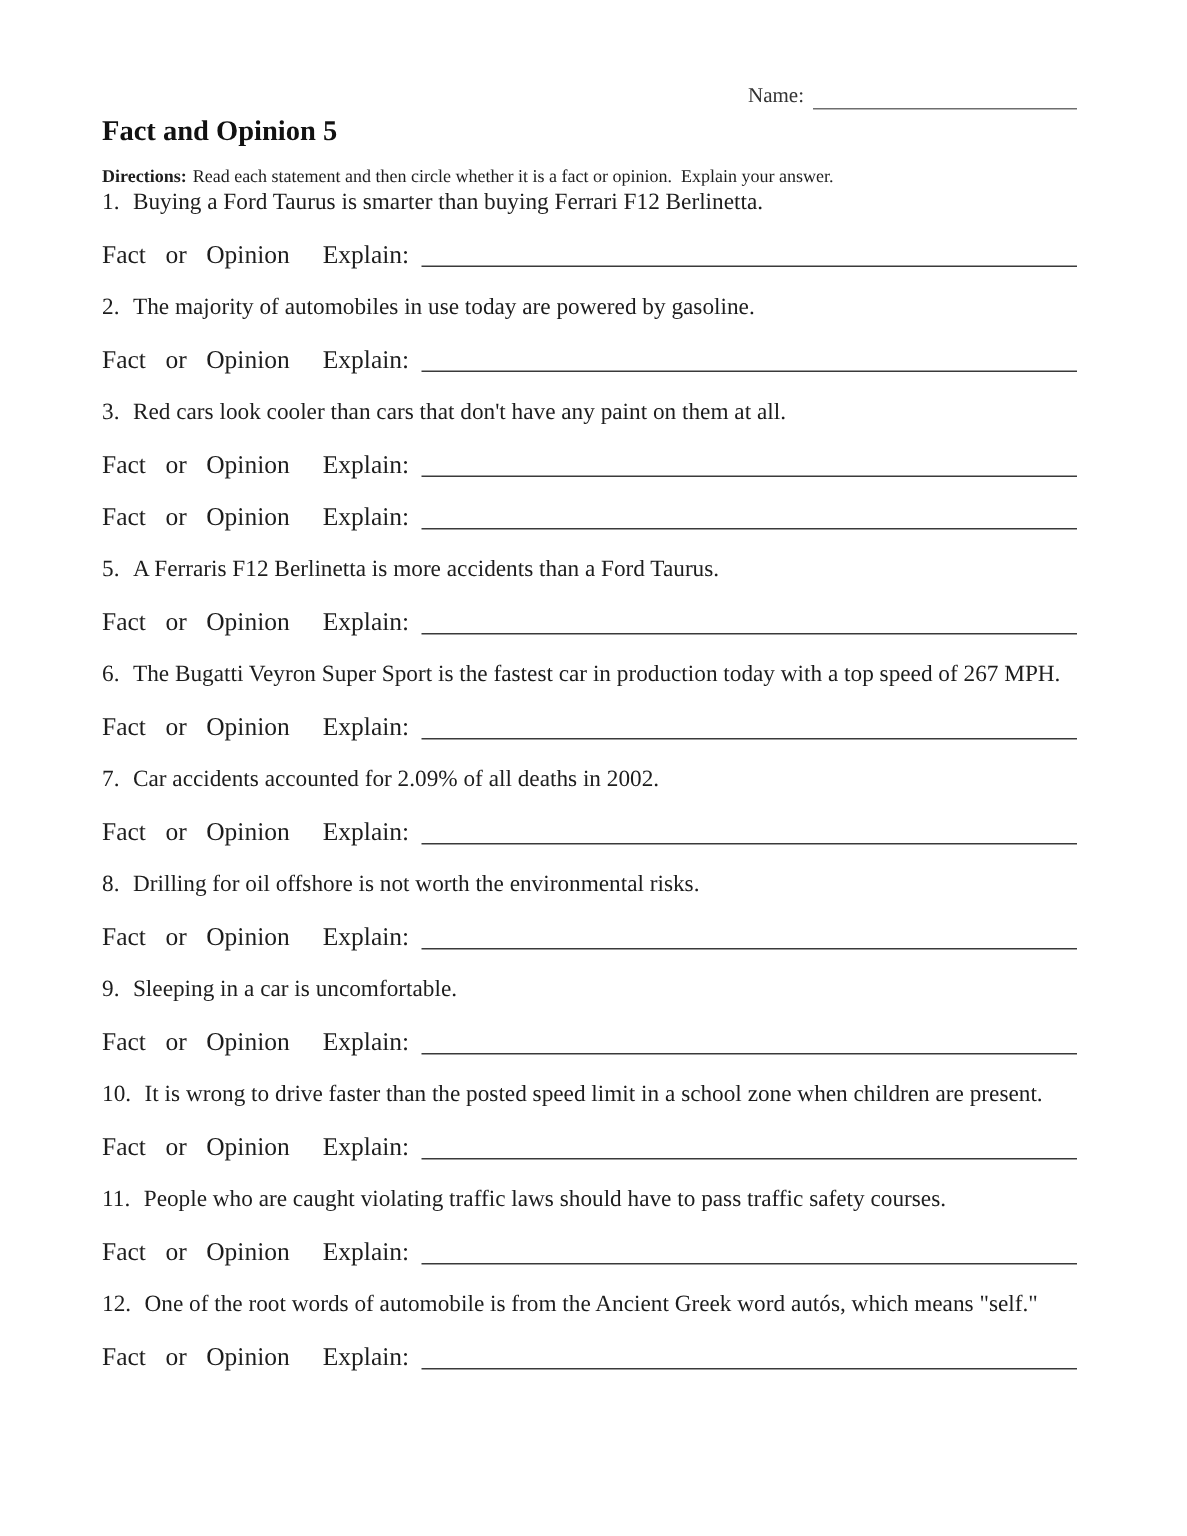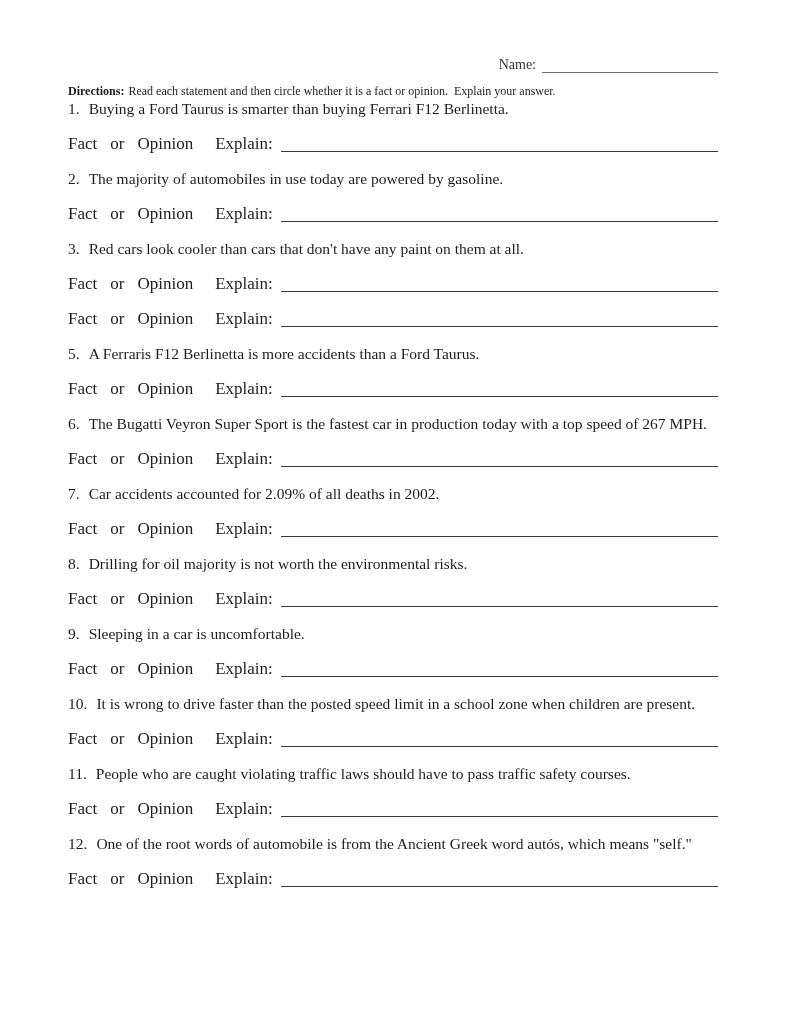--- a/index.html
+++ b/index.html
@@ -89,20 +89,21 @@
 </head>
 <body>
 
 <div class="page">
 
   <div class="name-row">
     <span class="name-label">Name:</span>
     <span class="name-line"></span>
   </div>
 
+  <h1 class="title">Fact and Opinion 5</h1>
 
   <p class="directions"><span class="dir-label">Directions:</span><span class="dir-text">Read each statement and then circle whether it is a fact or opinion.  Explain your answer.</span></p>
 
   <div class="questions" id="questions">
   <section class="question">
     <p class="statement"><span class="qnum">1.</span><span class="qtext">Buying a Ford Taurus is smarter than buying Ferrari F12 Berlinetta.</span></p>
     <p class="answer-row">
       <span class="choice-fact">Fact</span>
       <span class="or-label">or</span>
       <span class="choice-opinion">Opinion</span>
@@ -170,21 +171,21 @@
     <p class="answer-row">
       <span class="choice-fact">Fact</span>
       <span class="or-label">or</span>
       <span class="choice-opinion">Opinion</span>
       <span class="explain-label">Explain:</span>
       <span class="blank-line"></span>
     </p>
   </section>
 
   <section class="question">
-    <p class="statement"><span class="qnum">8.</span><span class="qtext">Drilling for oil majority is not worth the environmental risks.</span></p>
+    <p class="statement"><span class="qnum">8.</span><span class="qtext">Drilling for oil offshore is not worth the environmental risks.</span></p>
     <p class="answer-row">
       <span class="choice-fact">Fact</span>
       <span class="or-label">or</span>
       <span class="choice-opinion">Opinion</span>
       <span class="explain-label">Explain:</span>
       <span class="blank-line"></span>
     </p>
   </section>
 
   <section class="question">

